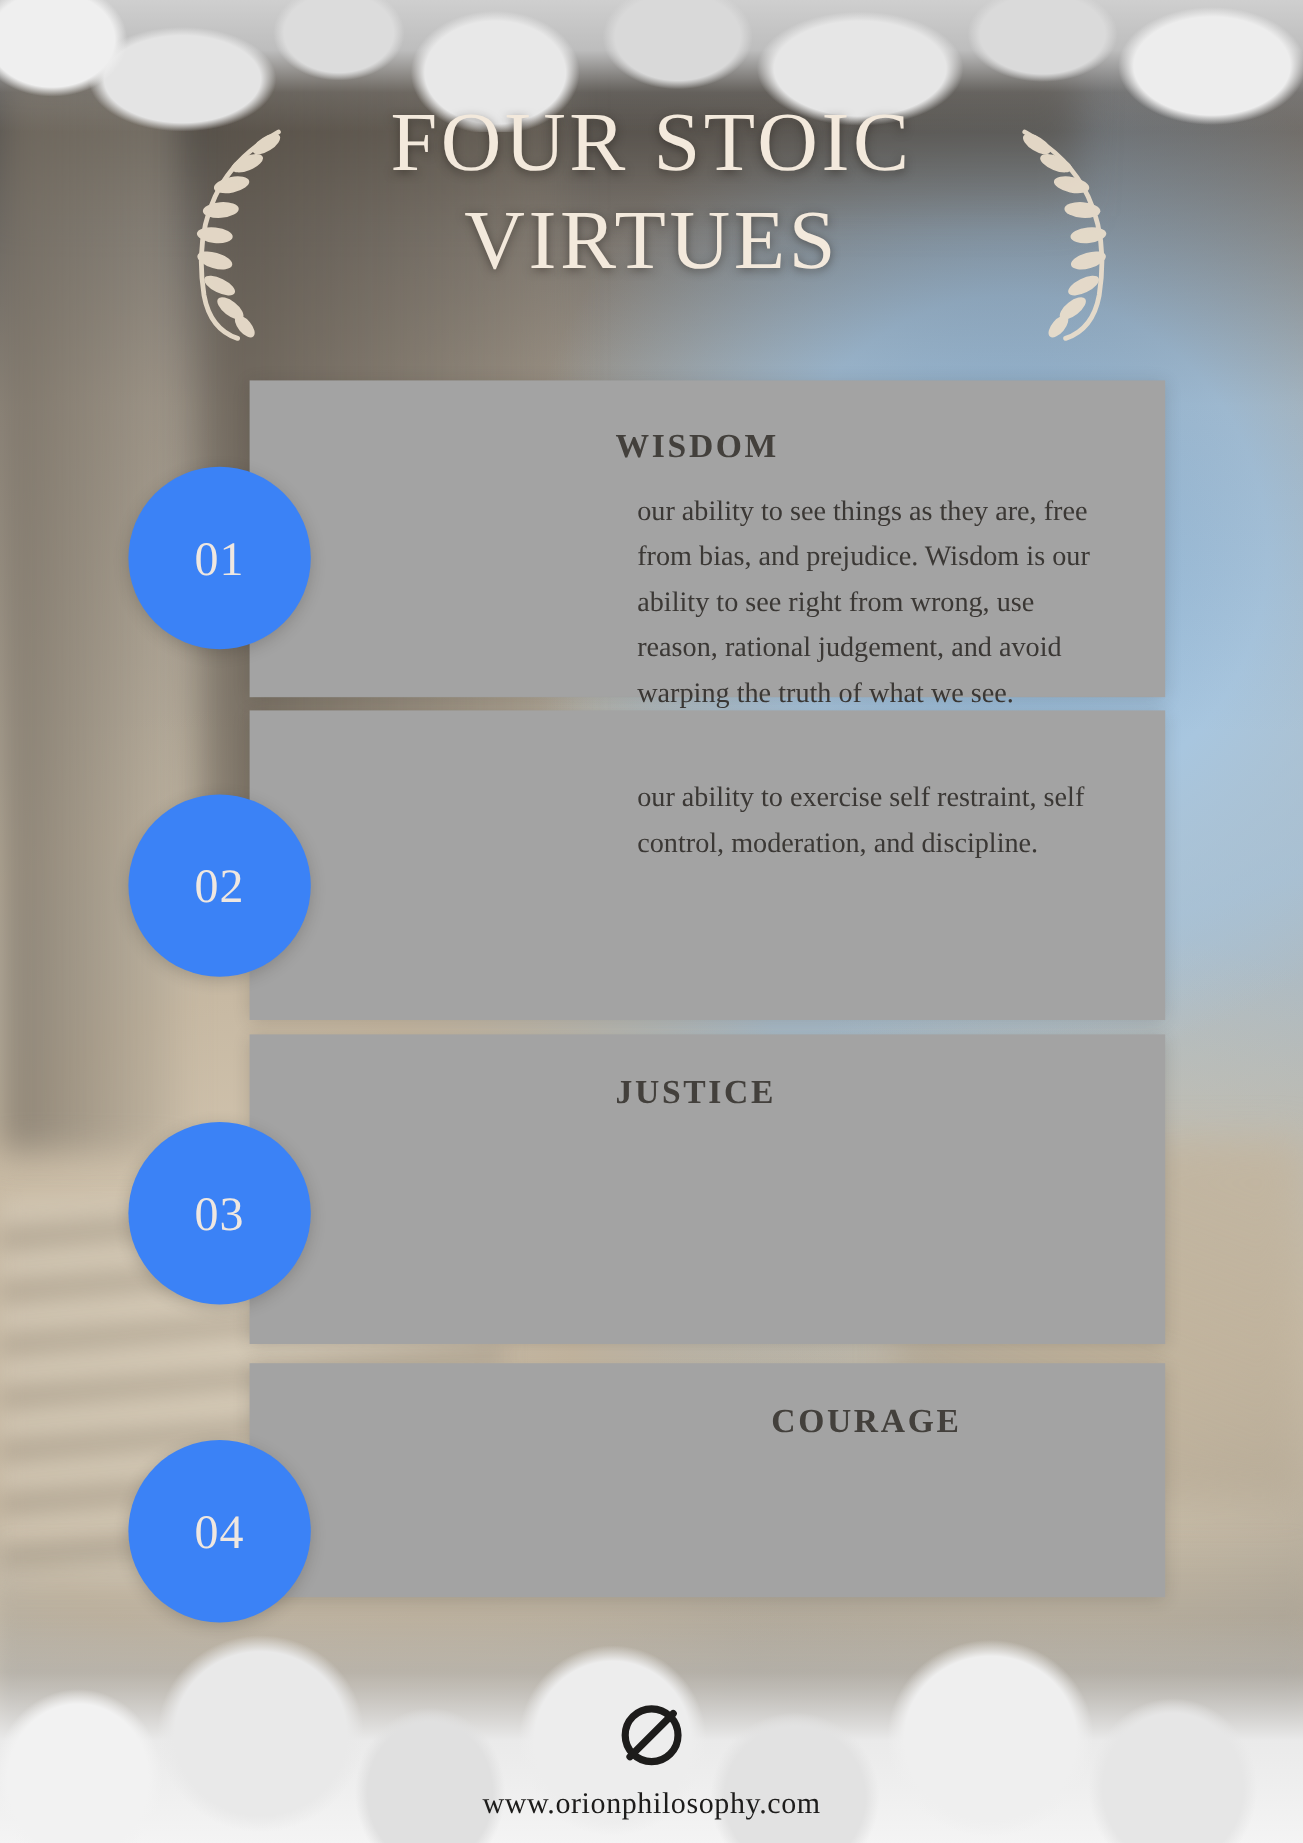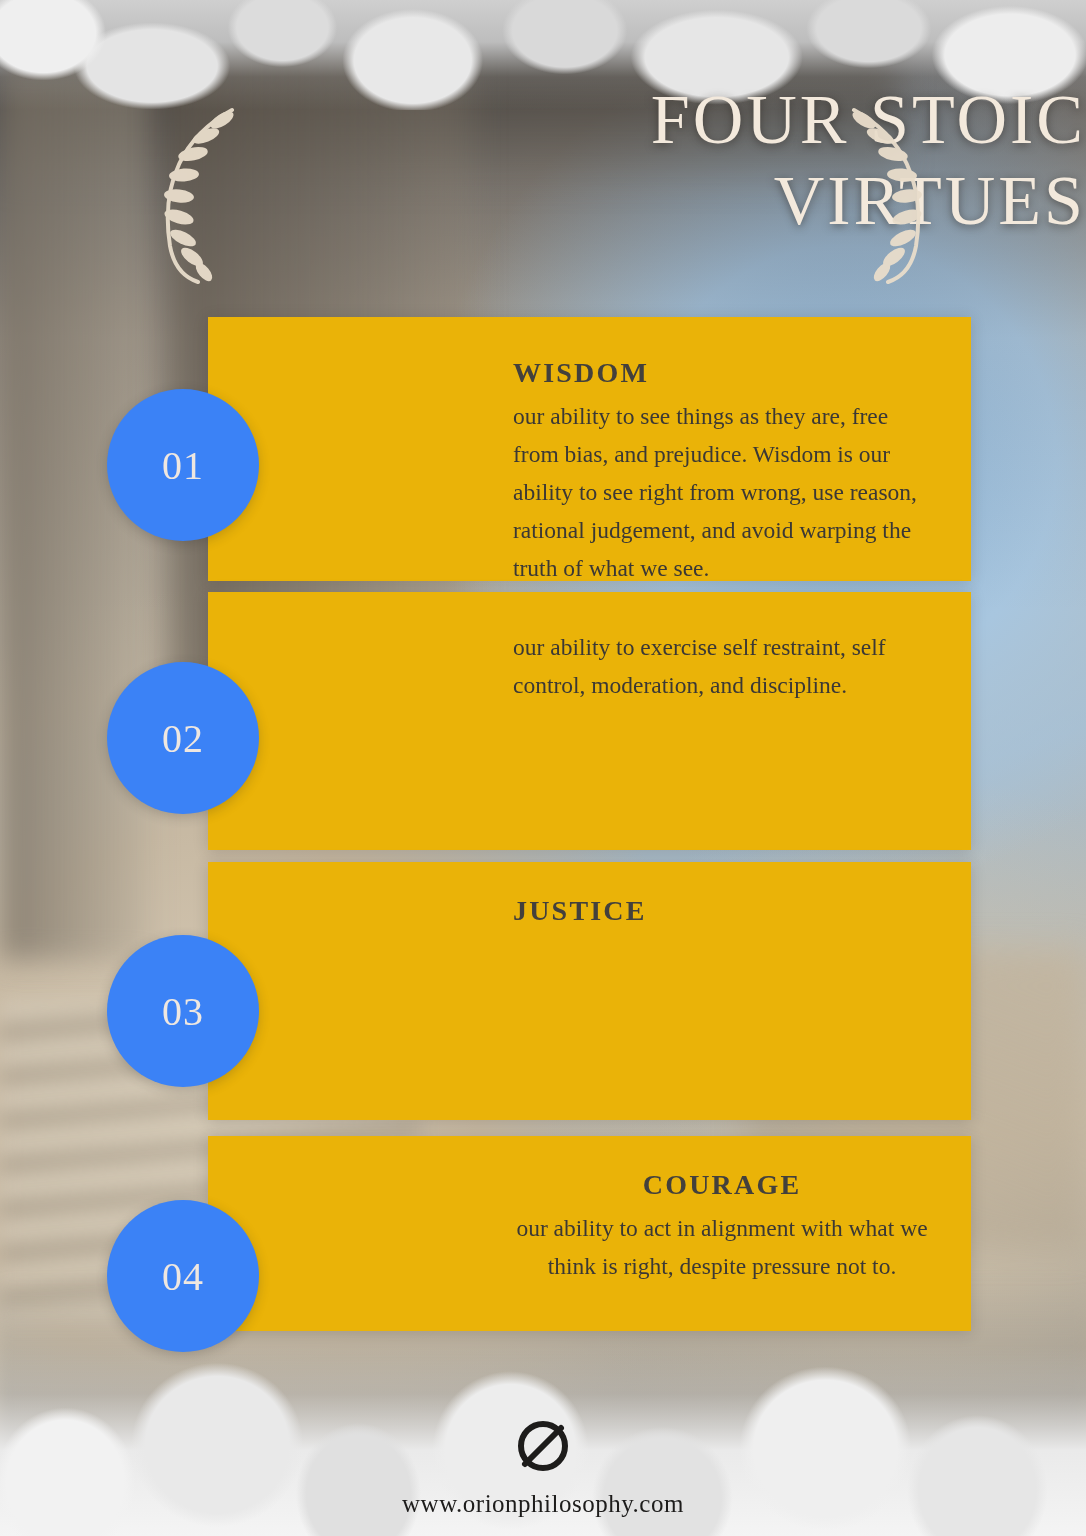--- a/index.html
+++ b/index.html
@@ -110,57 +110,56 @@
     top: 78px;
     left: 0;
     width: 100%;
     text-align: center;
   }
   .title-line {
     color: #f3e9dc;
     letter-spacing: 3px;
     font-weight: normal;
     text-shadow: 0 2px 8px rgba(40,35,30,0.55);
-    text-align: right;
   }
   .title-1 { font-size: 70px; line-height: 84px; }
   .title-2 { font-size: 70px; line-height: 78px; }
   .laurel {
     position: absolute;
     top: 18px;
     width: 110px;
     height: 190px;
     opacity: 0.95;
   }
   .laurel-left { left: 136px; }
   .laurel-right { right: 136px; }
 
   
   .card {
     position: absolute;
-    background: #eab308;
+    background: #a3a3a3;
     box-shadow: 0 2px 14px rgba(40,35,30,0.18);
   }
   .card-inner {
     position: absolute;
     left: 305px;
     right: 40px;
   }
   .card-title {
     font-size: 28px;
     letter-spacing: 2.2px;
     color: #43403c;
     font-weight: bold;
     margin: 0 0 8px 0;
   }
   .card-body {
     font-size: 23.5px;
     line-height: 38px;
     color: #3b3835;
-    margin: 0;
+    margin: 18px;
   }
   .badge {
     position: absolute;
     width: 152px;
     height: 152px;
     border-radius: 50%;
     background: #3b82f6;
     color: #efe7e0;
     font-size: 40px;
     letter-spacing: 1px;
@@ -280,21 +279,20 @@
   <div class="card" id="card-3">
     <div class="card-inner">
       <p class="card-title">JUSTICE</p>
     </div>
   </div>
   <div class="badge" id="badge-3">03</div>
 
   <div class="card" id="card-4">
     <div class="card-inner">
       <p class="card-title">COURAGE</p>
-      <p class="card-body">our ability to act in alignment with what we think is right, despite pressure not to.</p>
     </div>
   </div>
   <div class="badge" id="badge-4">04</div>
 
   <div class="footer">
     <svg class="logo-mark" width="76" height="76" viewBox="0 0 76 76">
       <circle cx="38" cy="38" r="22" fill="none" stroke="#1d1c1b" stroke-width="6"></circle>
       <line x1="20" y1="56" x2="56" y2="20" stroke="#1d1c1b" stroke-width="6" stroke-linecap="round"></line>
     </svg>
     <div class="footer-url">www.orionphilosophy.com</div>

